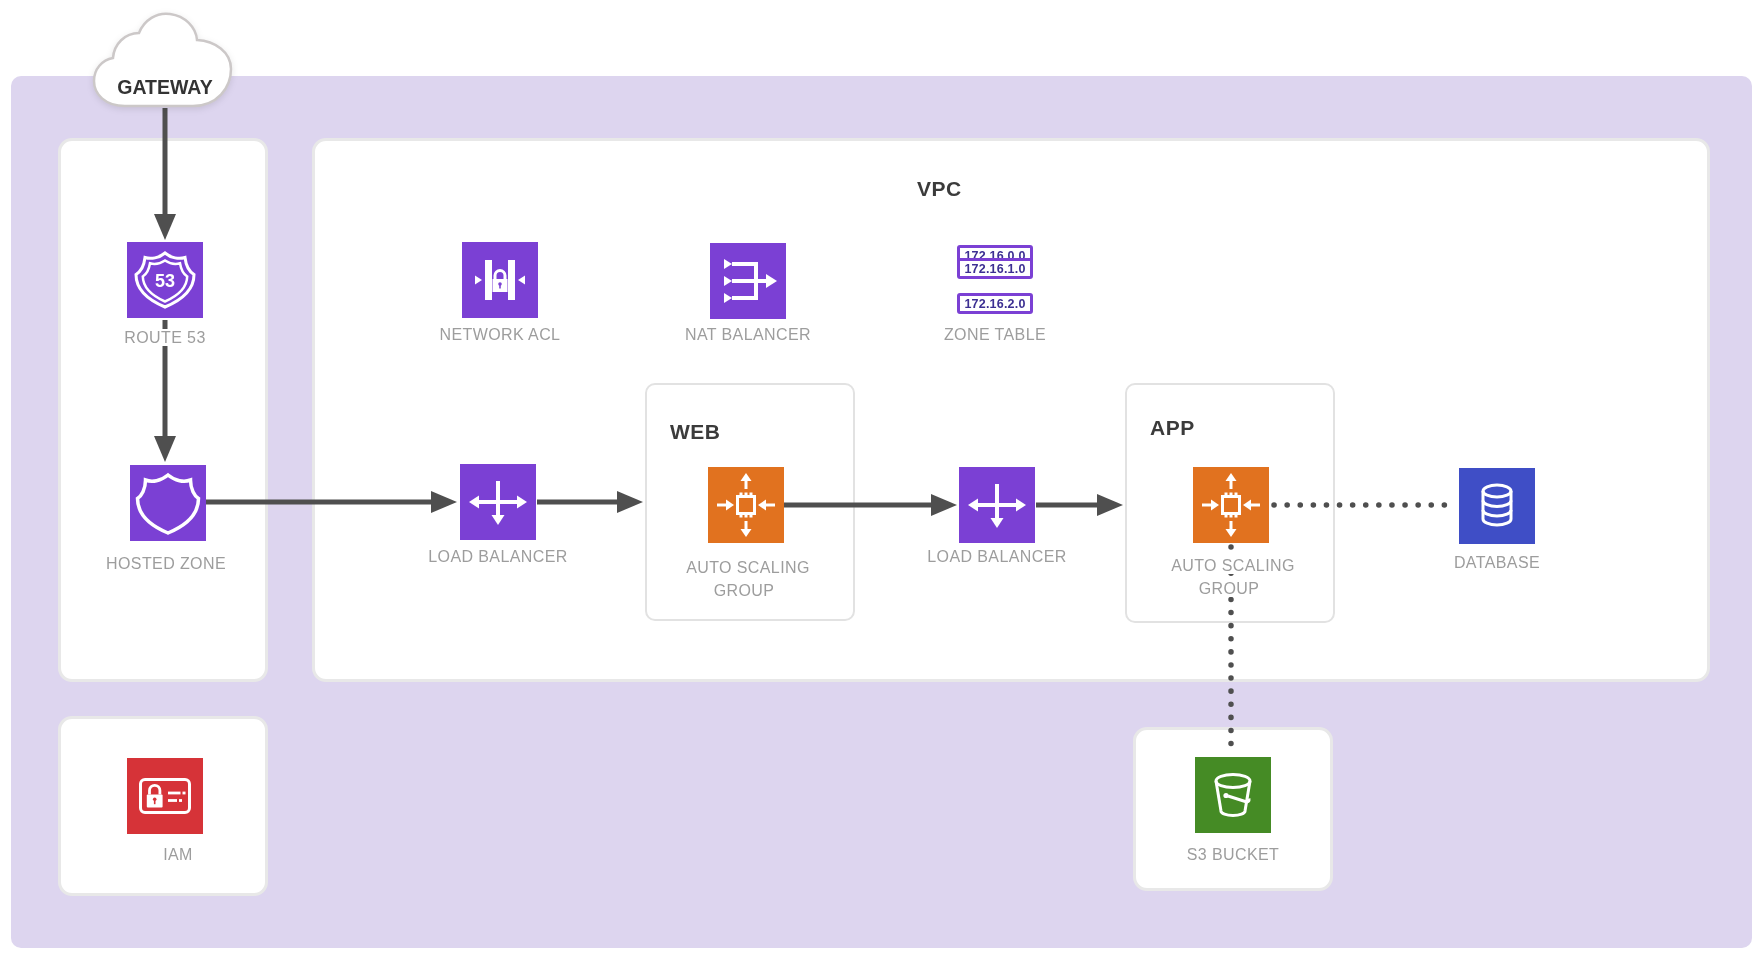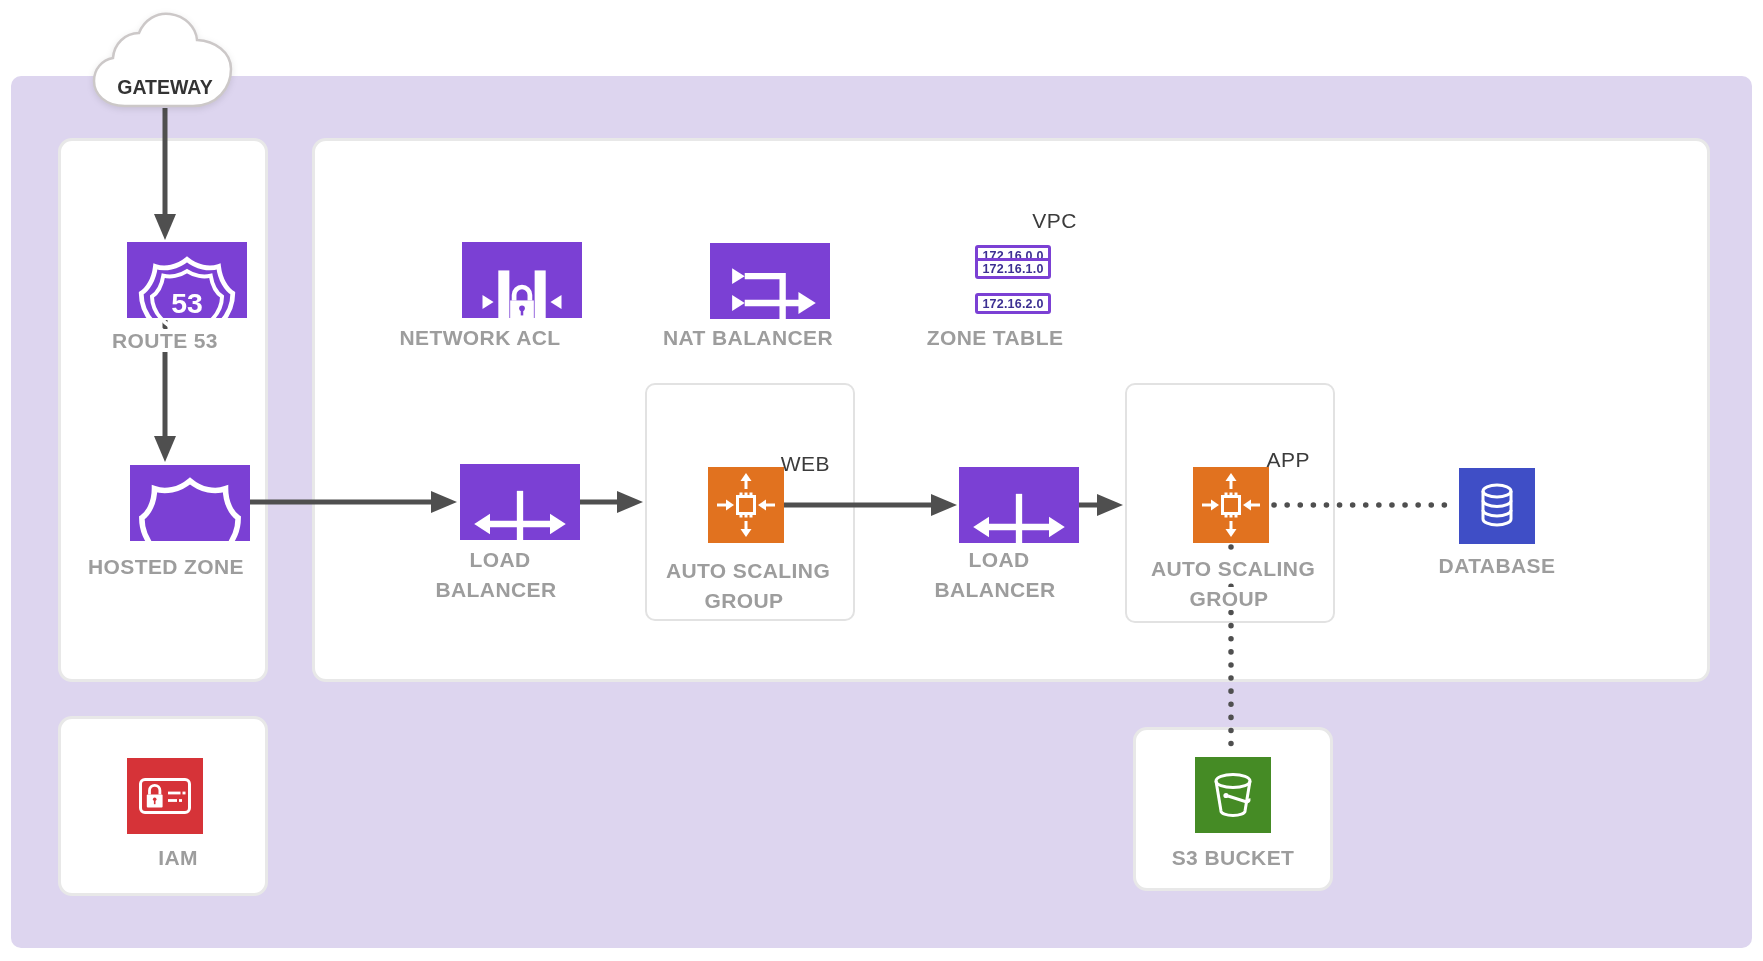--- a/index.html
+++ b/index.html
@@ -16,34 +16,34 @@
   .panel-dns{left:58px;top:138px;width:210px;height:544px;}
   .panel-vpc{left:312px;top:138px;width:1398px;height:544px;}
   .panel-iam{left:58px;top:716px;width:210px;height:180px;}
   .panel-s3{left:1133px;top:727px;width:200px;height:164px;}
   .subbox{position:absolute;background:#fff;border:2.5px solid #e2e2e2;border-radius:10px;box-sizing:border-box;}
   .web-box{left:645px;top:383px;width:210px;height:238px;}
   .app-box{left:1125px;top:383px;width:210px;height:240px;}
   .connectors{position:absolute;left:0;top:0;width:1763px;height:961px;pointer-events:none;}
   .tile{position:absolute;width:76px;height:76px;}
   .tile svg{position:absolute;inset:0;}
-  .tile-purple{background:var(--purple);padding-left:44px;} .tile-orange{background:var(--orange);}
+  .tile-purple{background:var(--purple);} .tile-orange{background:var(--orange);}
   .tile-blue{background:var(--blue);} .tile-green{background:var(--green);} .tile-red{background:var(--red);}
-  .node-label{position:absolute;text-align:center;font-weight:bold;font-size:21px;
+  .node-label{position:absolute;text-align:center;font-weight:normal;font-size:16px;
               letter-spacing:.4px;color:var(--label);line-height:1.45;}
   .node-label span{background:#fff;padding:0 4px;}
-  .group-title{position:absolute;text-align:right;font-weight:normal;font-size:21px;
-               letter-spacing:.5px;color:var(--title);margin-top:32px;}
+  .group-title{position:absolute;text-align:left;font-weight:bold;font-size:21px;
+               letter-spacing:.5px;color:var(--title);}
   .internet-label{position:absolute;left:85px;top:76px;width:160px;text-align:center;
                   font-weight:bold;font-size:19.5px;color:#333;}
   .cloud-svg{position:absolute;left:85px;top:8px;filter:drop-shadow(0 2px 3px rgba(0,0,0,.10));}
   .rt-box{position:absolute;left:957px;width:76px;height:21px;background:#fff;
           border:3px solid var(--purple);border-radius:3px;box-sizing:border-box;
           display:flex;align-items:center;justify-content:center;
-          font-weight:bold;font-size:12.5px;color:var(--route-table-text);letter-spacing:.2px;margin-left:18px;}
+          font-weight:bold;font-size:12.5px;color:var(--route-table-text);letter-spacing:.2px;}
 </style>
 </head>
 <body>
 
 <div class="canvas">
 
   <div class="boundary"></div>
 
   <div class="panel panel-dns"></div>
   <div class="panel panel-vpc"></div>
@@ -242,21 +242,21 @@
         <line x1="41" y1="35" x2="53.5" y2="35"></line>
           <line x1="55.5" y1="35" x2="58.5" y2="35"></line>
         <line x1="41" y1="42.5" x2="50" y2="42.5"></line>
           <line x1="52" y1="42.5" x2="55" y2="42.5"></line>
       </g>
     </svg>
   </div>
 
   <div class="node-label" style="left:75px;top:326px;width:180px;"><span>ROUTE 53</span></div>
   <div class="node-label" style="left:66px;top:552px;width:200px;"><span>HOSTED ZONE</span></div>
-  <div class="node-label" style="left:390px;top:323px;width:180px;"><span>NETWORK ACL</span></div>
+  <div class="node-label" style="left:410px;top:323px;width:180px;"><span>NETWORK ACL</span></div>
   <div class="node-label" style="left:658px;top:323px;width:180px;"><span>NAT BALANCER</span></div>
   <div class="node-label" style="left:905px;top:323px;width:180px;"><span>ZONE TABLE</span></div>
   <div class="node-label" style="left:408px;top:545px;width:180px;"><span>LOAD BALANCER</span></div>
   <div class="node-label" style="left:656px;top:556px;width:180px;"><span>AUTO SCALING GROUP</span></div>
   <div class="node-label" style="left:907px;top:545px;width:180px;"><span>LOAD BALANCER</span></div>
   <div class="node-label" style="left:1141px;top:554px;width:180px;"><span>AUTO SCALING GROUP</span></div>
   <div class="node-label" style="left:1407px;top:551px;width:180px;"><span>DATABASE</span></div>
   <div class="node-label" style="left:1143px;top:843px;width:180px;"><span>S3 BUCKET</span></div>
   <div class="node-label" style="left:88px;top:843px;width:180px;"><span>IAM</span></div>
 

